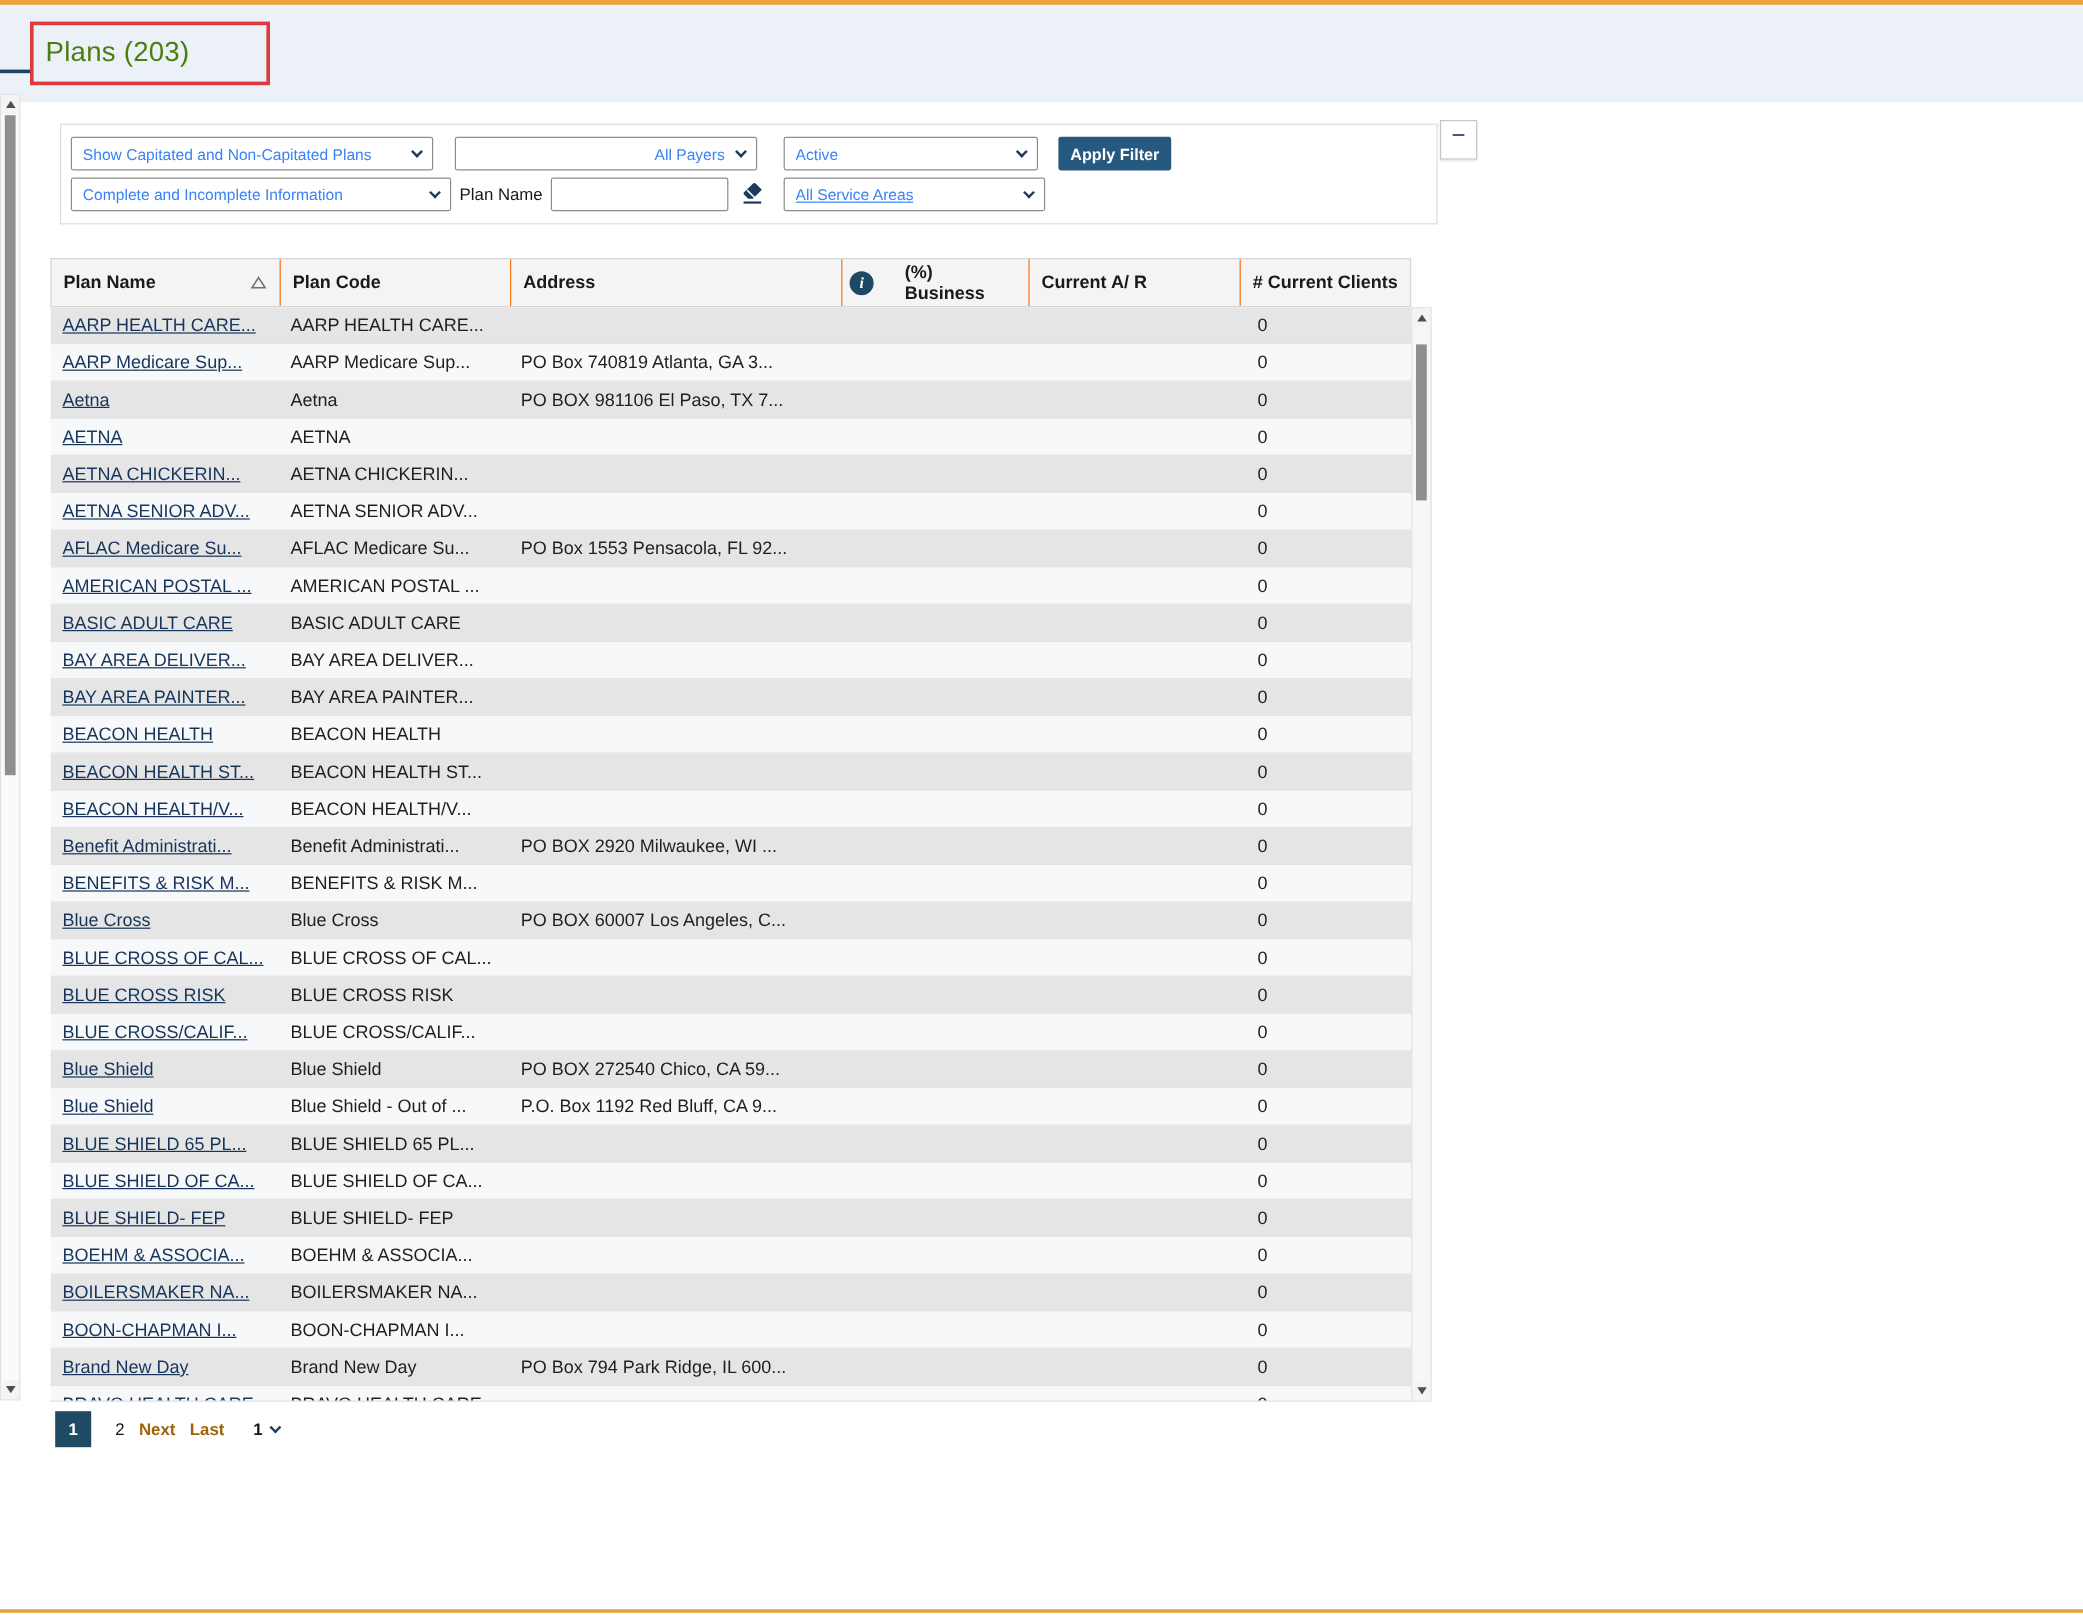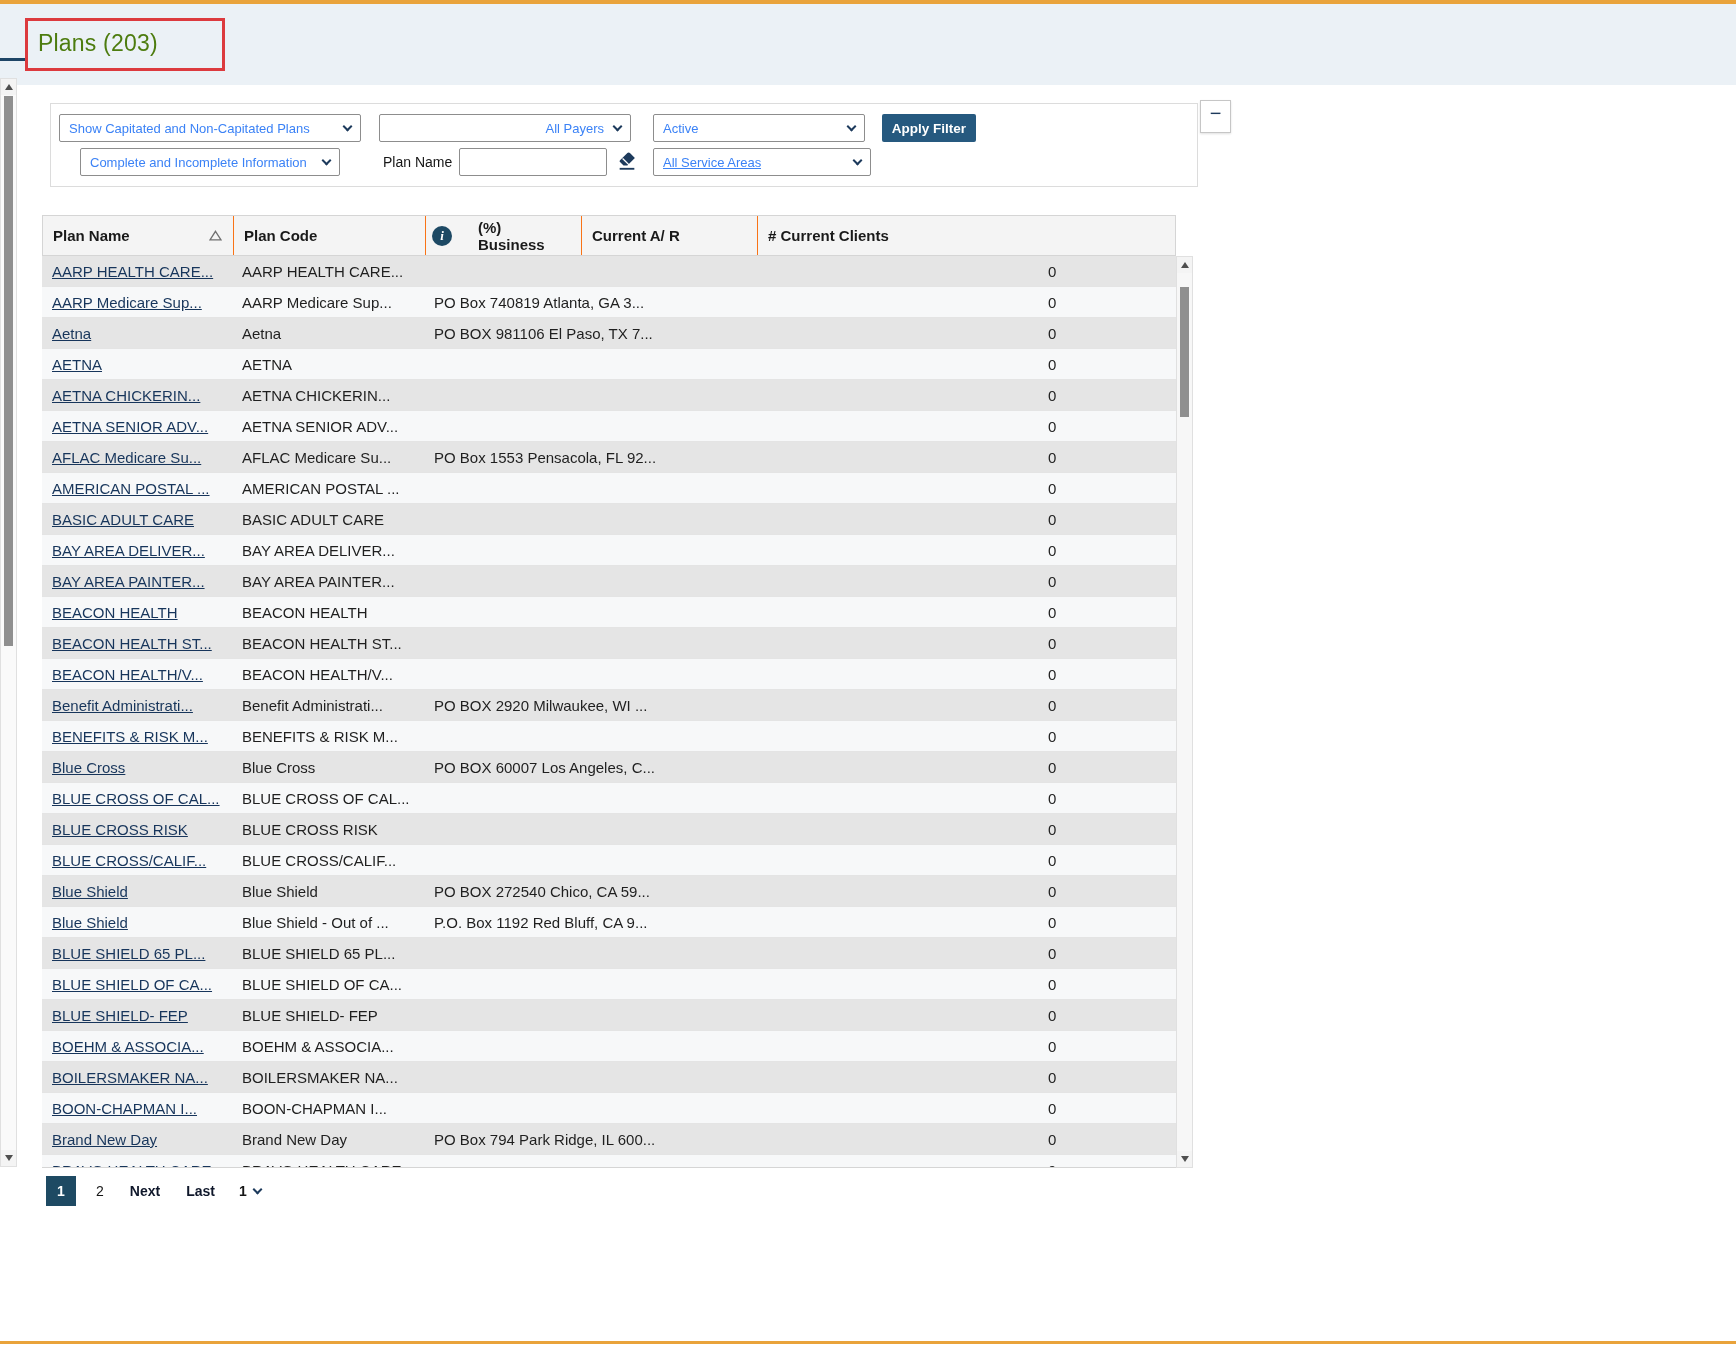--- a/index.html
+++ b/index.html
@@ -52,21 +52,21 @@
   .chevron {
     display:inline-block; width:7px; height:7px;
     border-right:2px solid #1D3A5C; border-bottom:2px solid #1D3A5C;
     transform:rotate(45deg);
   }
   .select .chevron { position:absolute; right:9px; top:8px; }
 
   .sel-capitation   { left:8px;   top:10px; width:302px; }
   .sel-payers       { left:328px; top:10px; width:252px;justify-content:flex-end; }
   .sel-status       { left:602px; top:10px; width:212px; }
-  .sel-completeness { left:8px;   top:44px; width:260px;margin-left:21px; }
+  .sel-completeness { left:8px;   top:44px; width:317px; }
   .sel-service      { left:602px; top:44px; width:218px;text-decoration:underline; }
 
   .apply-btn {
     position:absolute; left:831px; top:10px; width:94px; height:28px;
     background:#26597F; color:#fff; font-weight:bold; font-size:13.5px;
     border:none; border-radius:2px; cursor:pointer; font-family:inherit;
   }
   .plan-name-label { position:absolute; left:332px; top:44px; height:28px; line-height:28px; font-size:14px; color:#161616; }
   .plan-name-input {
     position:absolute; left:408px; top:44px; width:148px; height:28px;
@@ -109,21 +109,21 @@
   .cell.w-cli { padding-left:16px; }
   .plan-link { color:#17355B; text-decoration:underline; cursor:pointer; }
 
   
   .pagination { position:absolute; left:46px; top:1176px; height:30px; display:flex; align-items:center; font-size:14px; }
   .page-active {
     width:30px; height:30px; background:#1E4A63; color:#fff; font-weight:bold;
     display:flex; align-items:center; justify-content:center; cursor:pointer;
   }
   .page-num { margin-left:20px; color:#161616; cursor:pointer; }
-  .pg-link  { margin-left:26px; font-weight:bold; color:#0f172a; cursor:pointer; }
+  .pg-link  { margin-left:12px; font-weight:bold; color:#a16207; cursor:pointer; }
   .page-size{ margin-left:24px; display:flex; align-items:center; gap:7px; font-weight:bold; color:#161616; cursor:pointer; }
   .page-size .chevron { margin-top:-3px; }
 </style>
 </head>
 <body>
 
 <div class="top-accent"></div>
 
 <div class="header-band">
   <div class="title-box">
@@ -181,20 +181,23 @@
 <div class="thead">
   <div class="th w-name">
     <span>Plan Name</span>
     <svg class="sort-svg" width="13" height="11" viewBox="0 0 13 11">
       <path d="M6.5 1.3 L12 9.8 H1 Z" fill="none" stroke="#6F6F6F" stroke-width="1.3"></path>
     </svg>
   </div>
   <div class="th w-code">
     <span>Plan Code</span>
   </div>
+  <div class="th w-addr">
+    <span>Address</span>
+  </div>
   <div class="th w-biz">
     <span class="info-icon">i</span>
     <span>(%) Business</span>
   </div>
   <div class="th w-ar">
     <span>Current A/ R</span>
   </div>
   <div class="th w-cli">
     <span># Current Clients</span>
   </div>

